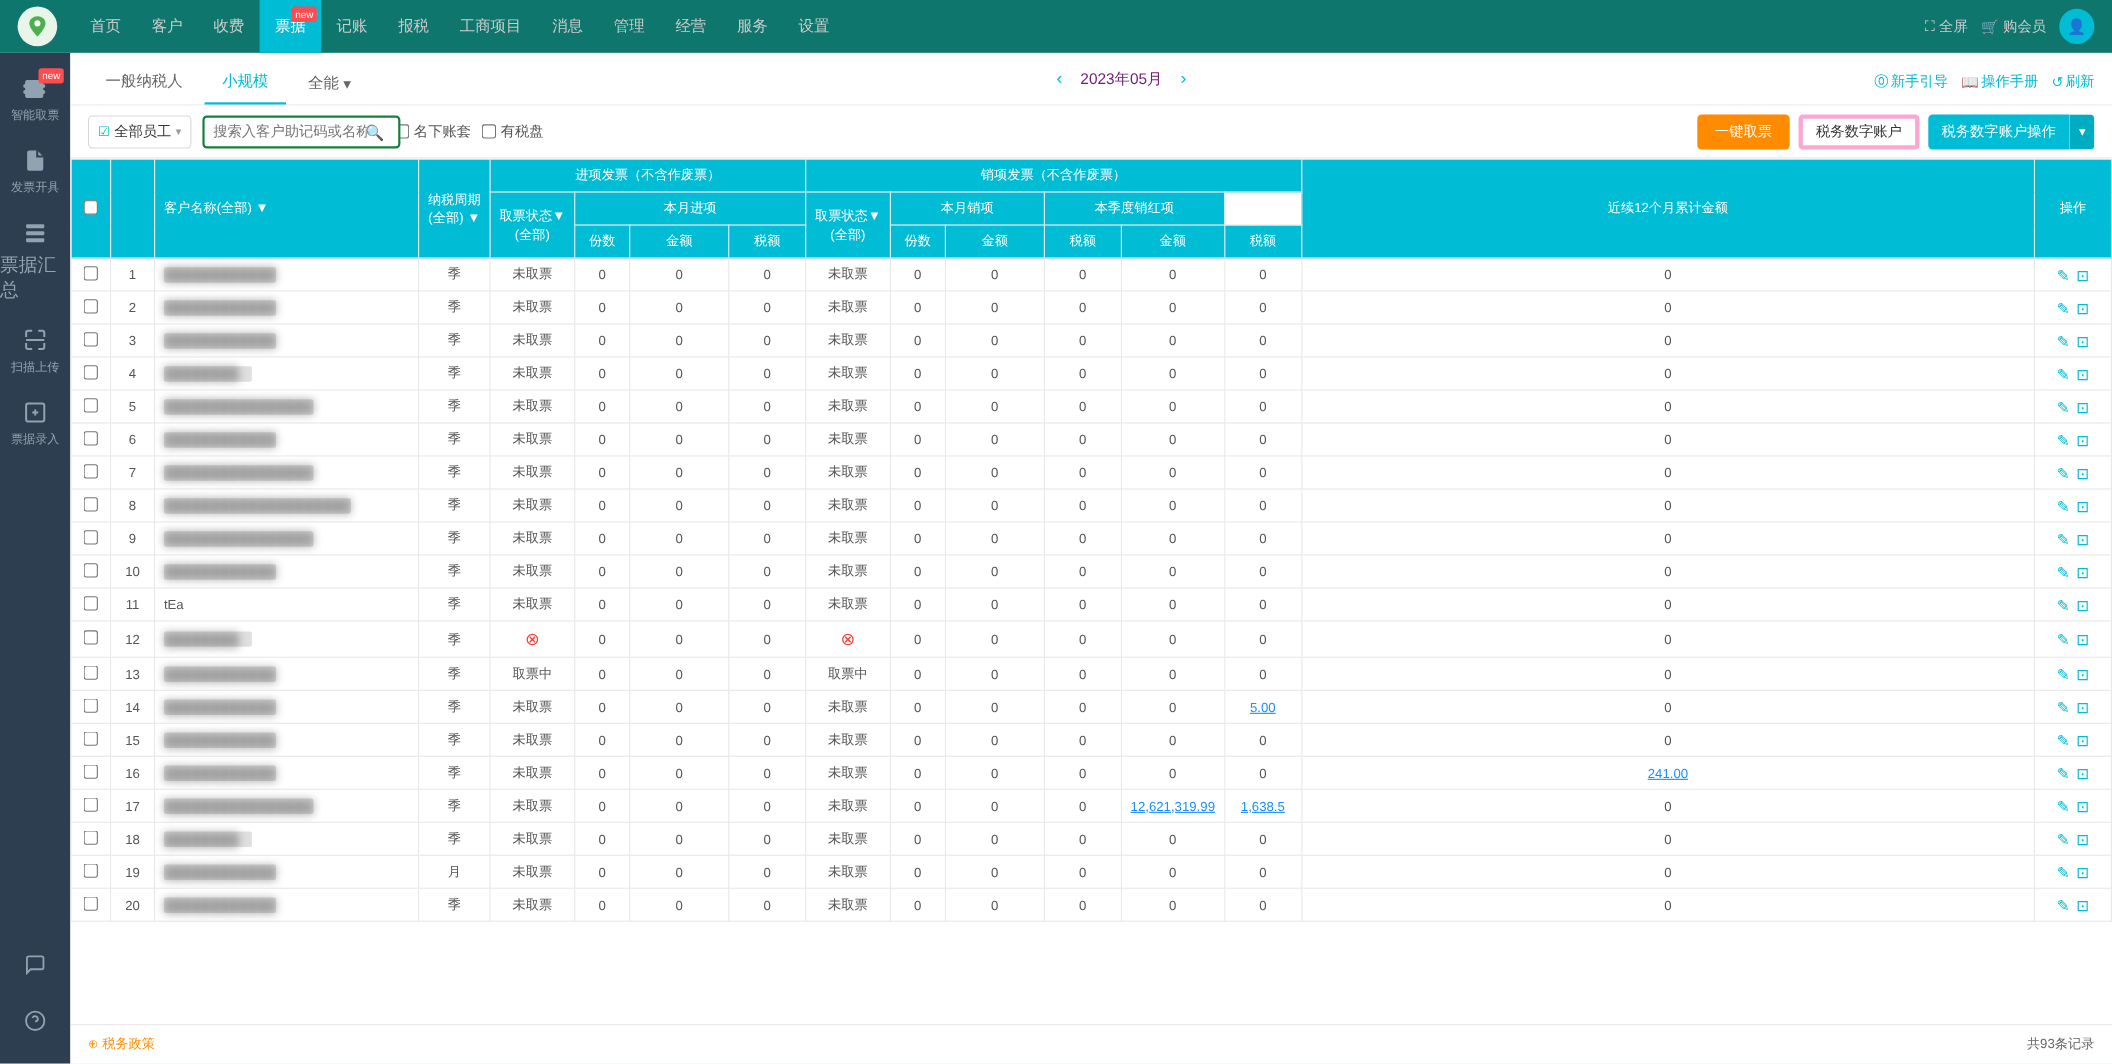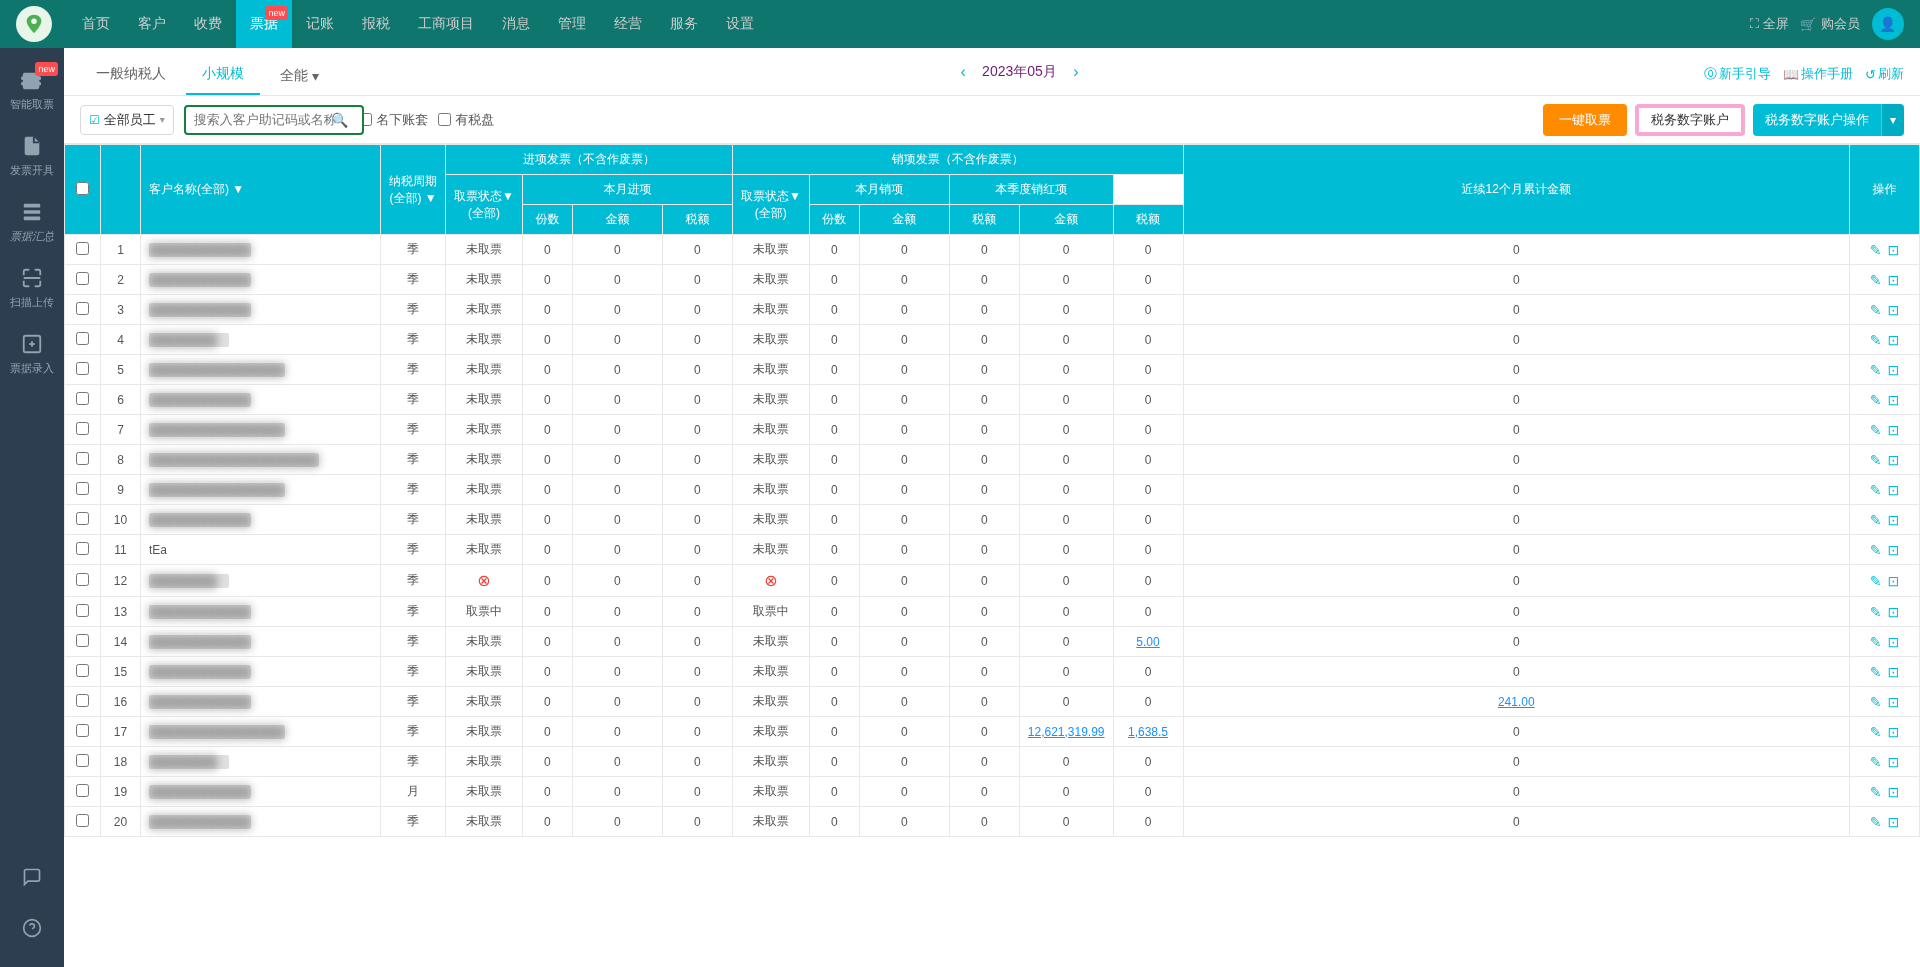--- a/index.html
+++ b/index.html
@@ -449,21 +449,21 @@
       <span style="font-size:11px;">发票开具</span>
     </div>
     <div class="sidebar-item">
       <div class="icon-box">
         <svg width="22" height="22" viewBox="0 0 24 24" fill="#8fa3b1">
             <rect x="3" y="3" width="18" height="4" rx="1"></rect>
             <rect x="3" y="10" width="18" height="4" rx="1"></rect>
             <rect x="3" y="17" width="18" height="4" rx="1"></rect>
           </svg>
       </div>
-      <span style="font-size:11px;font-style:italic;">票据汇总</span>
+      <span style="font-size:17px;">票据汇总</span>
     </div>
     <div class="sidebar-item">
       <div class="icon-box">
         <svg width="22" height="22" viewBox="0 0 24 24" fill="#8fa3b1">
             <path d="M3 9V5a2 2 0 0 1 2-2h4M15 3h4a2 2 0 0 1 2 2v4M21 15v4a2 2 0 0 1-2 2h-4M9 21H5a2 2 0 0 1-2-2v-4M3 12h18" stroke="#8fa3b1" stroke-width="2" fill="none"></path>
           </svg>
       </div>
       <span style="font-size:11px;">扫描上传</span>
     </div>
     <div class="sidebar-item">
@@ -1047,16 +1047,20 @@
       <div class="action-btns">
         <button class="action-btn">✎</button>
         <button class="action-btn">⊡</button>
       </div>
     </td>
   </tr>
             </tbody>
         </table>
       </div>
 
+      <div class="table-footer">
+        <span class="footer-link">⊕ 税务政策</span>
+        <span style="margin-left: auto;">共93条记录</span>
+      </div>
 
     </div>
   </div>
 </div>
 
 </body></html>

